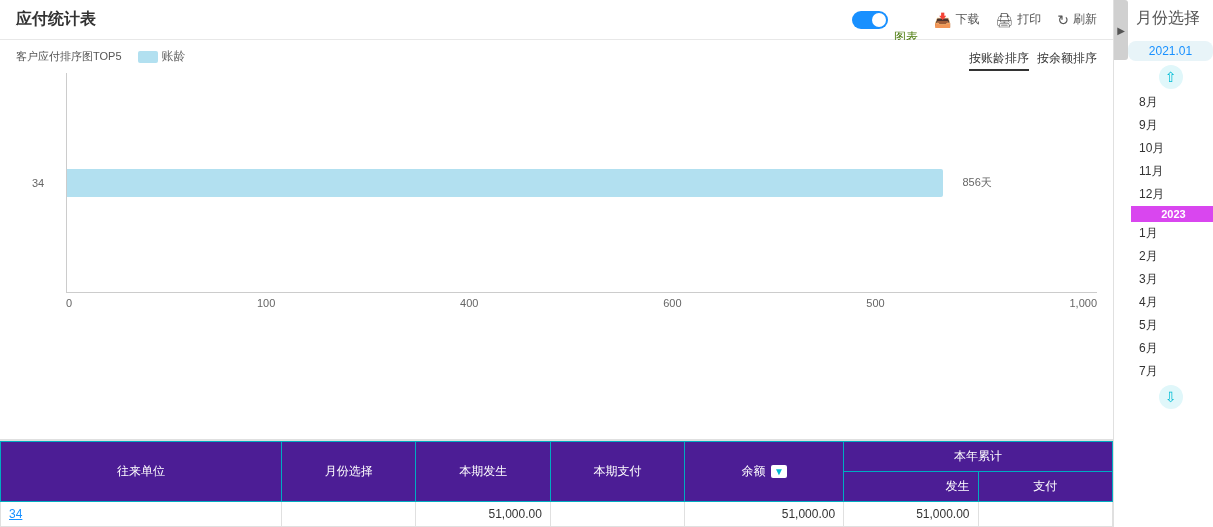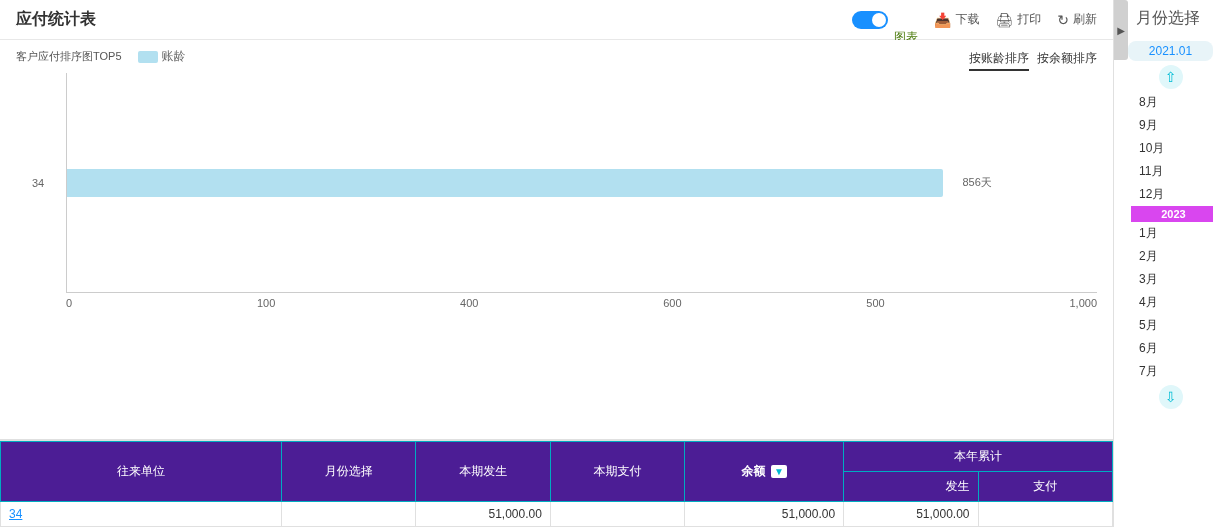--- a/index.html
+++ b/index.html
@@ -125,21 +125,21 @@
     </div>
 
     <div class="table-section">
       <table>
         <thead>
           <tr>
             <th rowspan="2" style="width:230px;">往来单位</th>
             <th rowspan="2" style="width:110px;">月份选择</th>
             <th rowspan="2" style="width:110px;">本期发生</th>
             <th rowspan="2" style="width:110px;margin-top:36px;">本期支付</th>
-            <th rowspan="2" style="width:130px;font-weight:bold;">
+            <th rowspan="2" style="width:130px;">
               <span>余额</span>
               <span style="font-size:10px; background:#fff; color:#00bcd4; border-radius:2px; padding:1px 3px; margin-left:2px;">▼</span>
             </th>
             <th colspan="2">本年累计</th>
           </tr>
           <tr>
             <th style="width:110px;text-align:right;">发生</th>
             <th style="width:110px;margin-left:24px;">支付</th>
           </tr>
         </thead>

